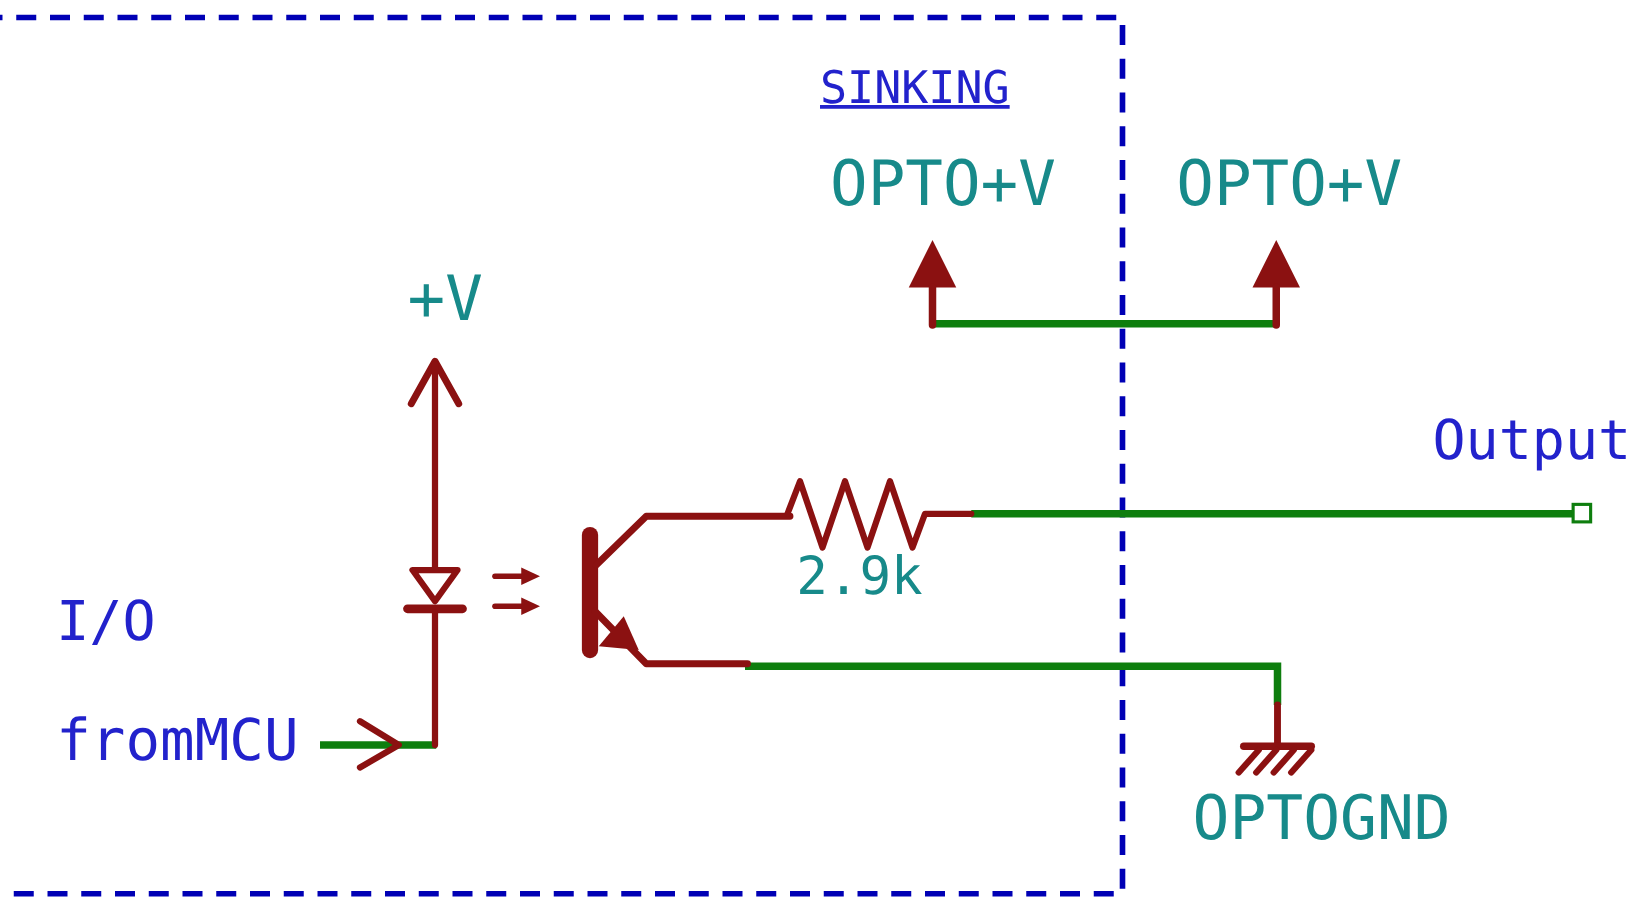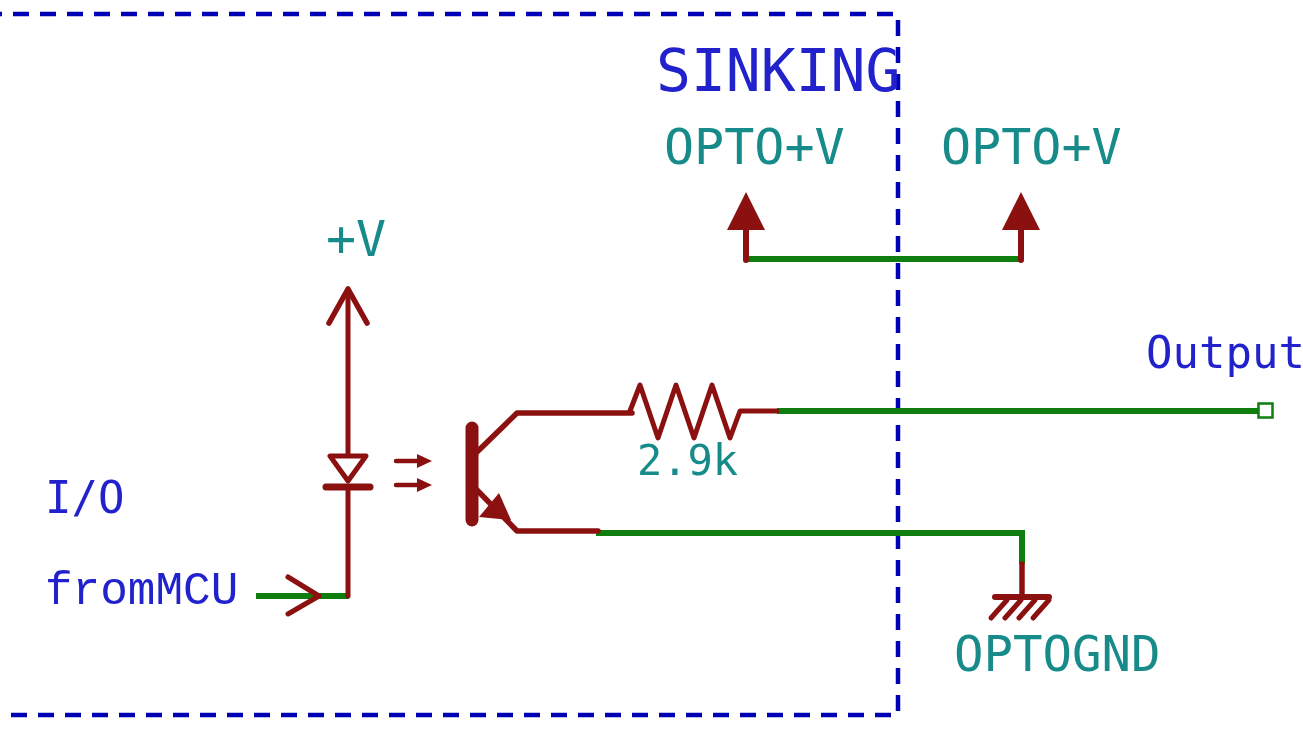--- a/index.html
+++ b/index.html
@@ -93,31 +93,31 @@
       <path class="sym" stroke-width="6" d="M 995 597 H 1049"></path>
       <path class="sym" stroke-width="5" d="M 1007 600 L 991 618"></path>
       <path class="sym" stroke-width="5" d="M 1021 600 L 1005 618"></path>
       <path class="sym" stroke-width="5" d="M 1035 600 L 1019 618"></path>
       <path class="sym" stroke-width="5" d="M 1049 600 L 1033 618"></path>
     </g>
 
     <path class="sym" stroke-width="5" d="M 288 577 L 319 596 L 288 614"></path>
   </svg>
 
-  <div class="label blue" style="left:656px;top:42px;font-size:58px;">SINKING</div>
+  <div class="label blue" style="left:656px;top:53px;font-size:36px;text-decoration:underline;">SINKING</div>
 
   <div class="label teal" style="left:664px;top:122px;font-size:50px;">OPTO+V</div>
 
   <div class="label teal" style="left:941px;top:122px;font-size:50px;">OPTO+V</div>
 
   <div class="label teal" style="left:326px;top:214px;font-size:50px;">+V</div>
 
   <div class="label blue" style="left:1146px;top:331px;font-size:44px;">Output</div>
 
   <div class="label blue" style="left:45px;top:476px;font-size:44px;text-align:center;">I/O</div>
 
-  <div class="label blue" style="left:45px;top:569px;font-size:46px;font-family:Liberation Mono, monospace;">fromMCU</div>
+  <div class="label blue" style="left:45px;top:569px;font-size:46px;">fromMCU</div>
 
   <div class="label teal" style="left:637px;top:440px;font-size:42px;">2.9k</div>
 
   <div class="label teal" style="left:954px;top:630px;font-size:49px;">OPTOGND</div>
 
 </div>
 
 </body></html>

